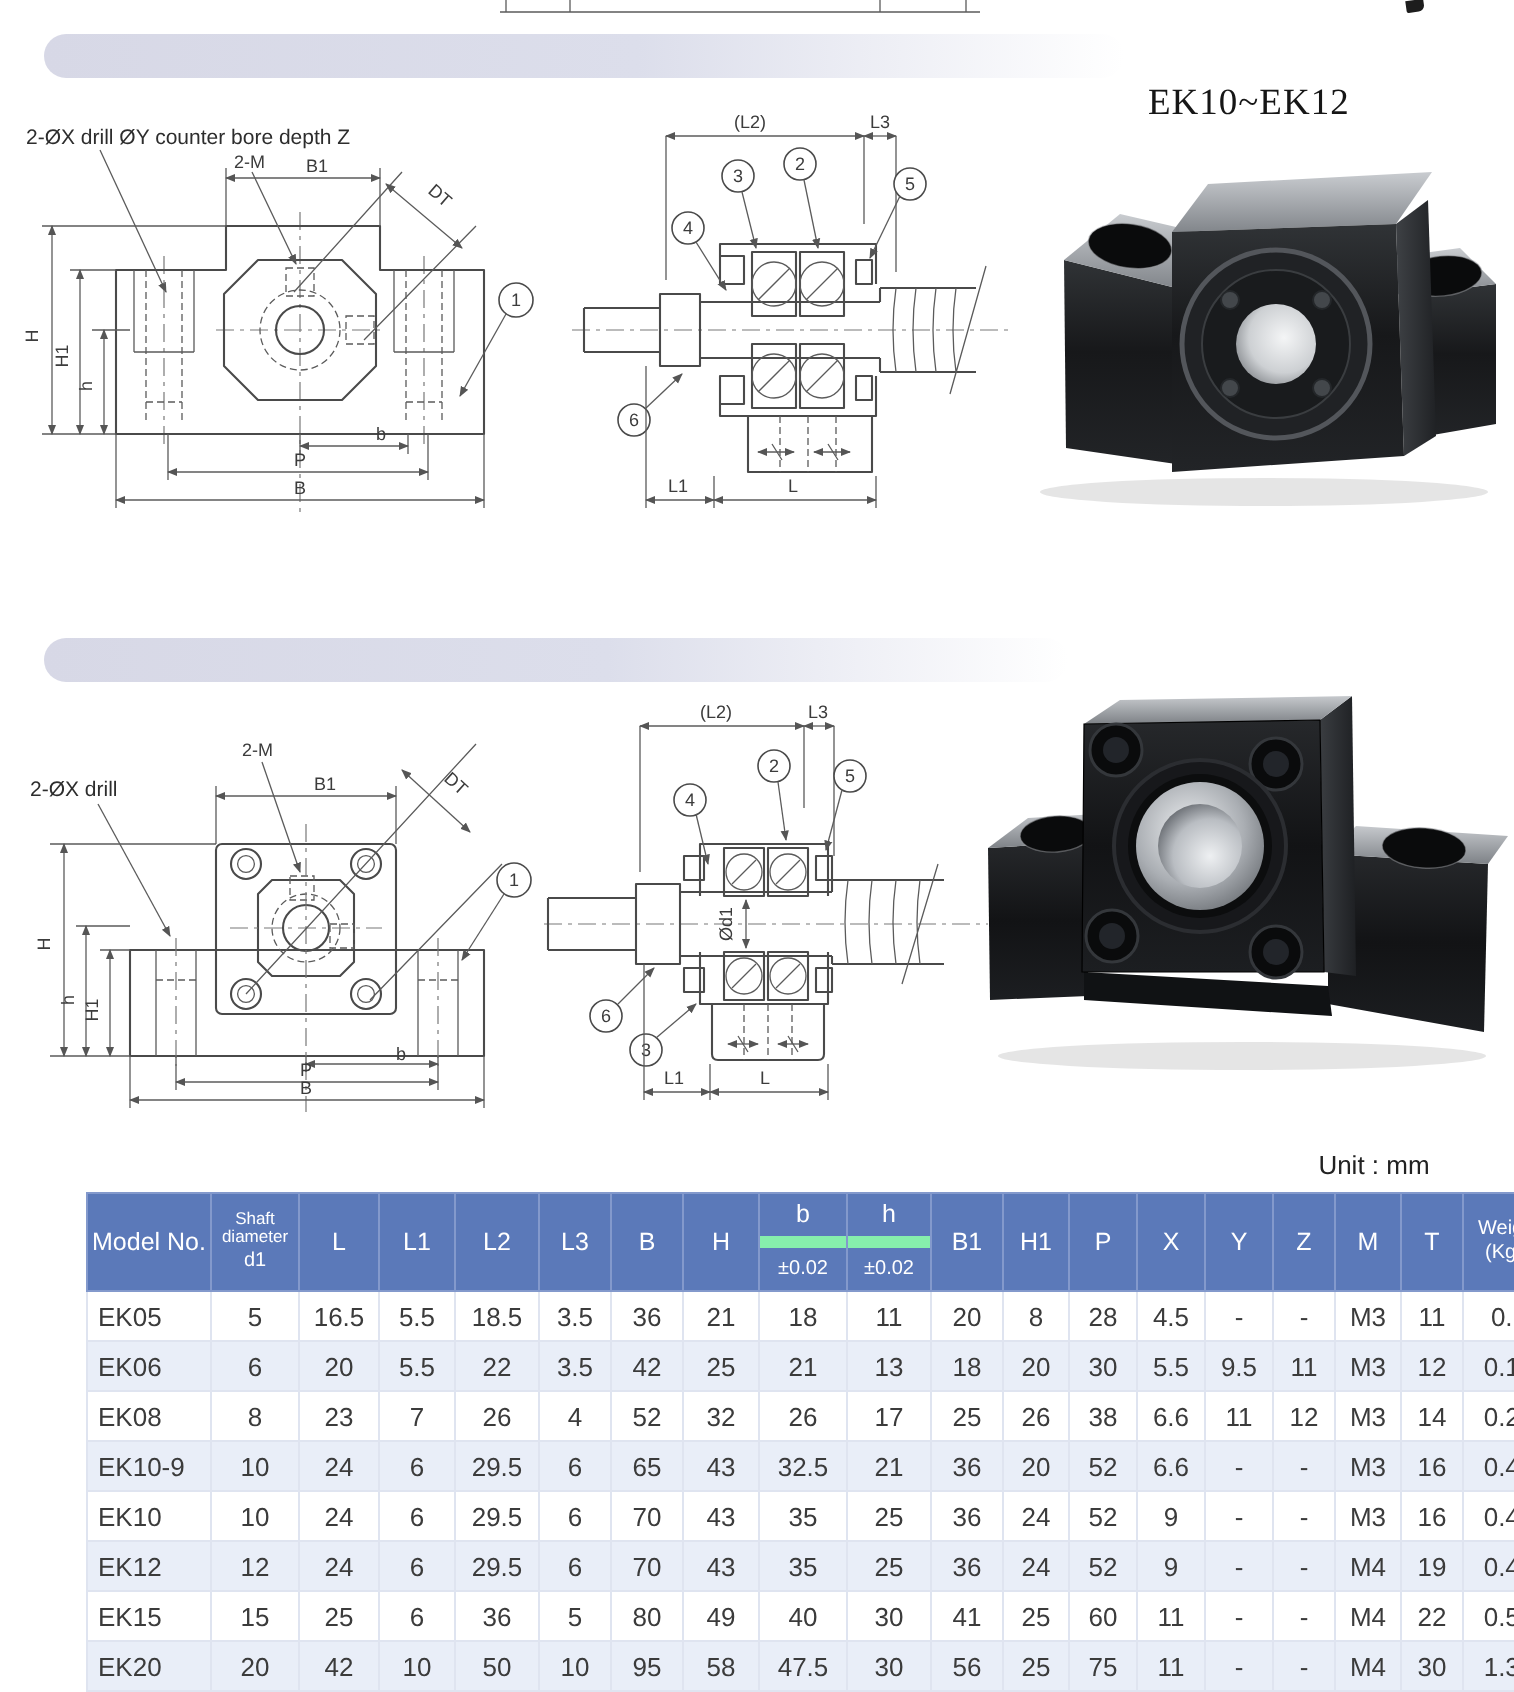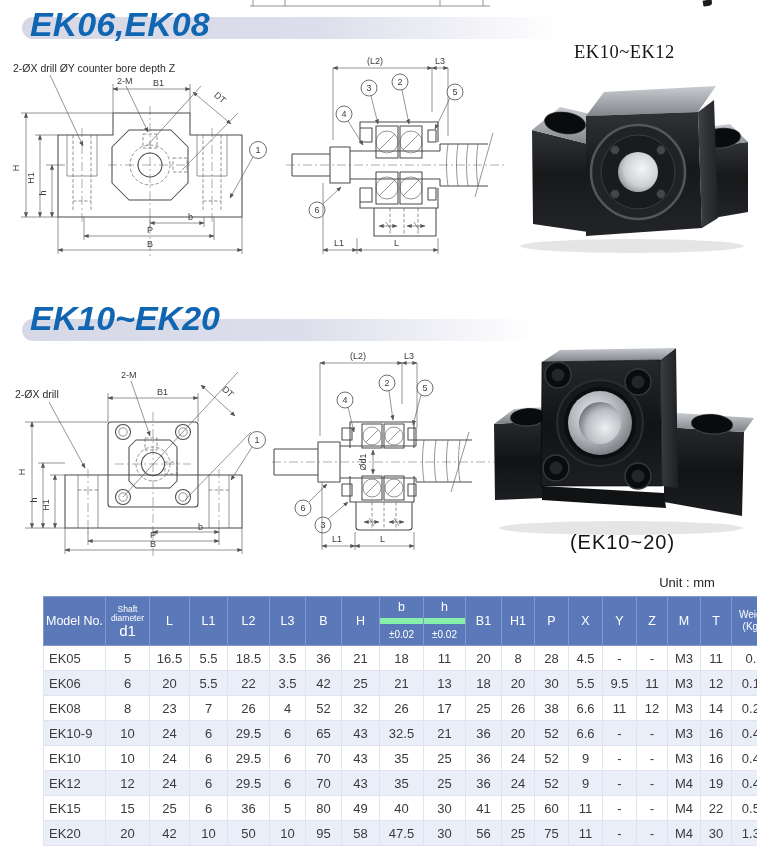--- a/index.html
+++ b/index.html
@@ -32,38 +32,37 @@
   .spec-table{position:absolute;left:43px;top:596px;width:694px;border-collapse:collapse;
               table-layout:fixed;font-size:13px;color:#3b3b3b;}
   .spec-table th{background:#5b79b9;color:#fff;font-weight:normal;border:1px solid #8399cc;
                  padding:0;font-size:12.5px;vertical-align:middle;}
   .spec-table thead tr{height:44px;}
   .spec-table td{border:1px solid #dfe4f0;text-align:center;height:24px;padding:0;background:#fff;}
   .spec-table td:first-child{text-align:left;padding-left:5px;}
   .spec-table tr.alt td{background:#e9eef8;}
   .h-model{font-size:11.5px;}
   .h-shaft .h-line-0,.h-shaft .h-line-1{font-size:8.5px;line-height:9.5px;}
-  .h-shaft .h-line-2{font-size:15px;line-height:14px;}
+  .h-shaft .h-line-2{font-size:10px;line-height:14px;}
   .h-weight .h-line-0,.h-weight .h-line-1{font-size:10px;line-height:12px;}
   .h-split-top{height:21px;line-height:21px;font-size:12.5px;}
   .h-split-bot{height:21px;line-height:21px;font-size:10px;border-top:6px solid #86efac;}
 </style>
 </head>
 <body>
 
 <div class="page">
 
   <svg class="abs" style="left:248px;top:0" width="245" height="9">
     <path class="tl" d="M2,6 H242 M5,0 V6 M37,0 V6 M192,0 V6 M235,0 V6"></path>
   </svg>
   <div class="toptext">EK10~EK12</div>
   <div class="cutglyph"></div>
 
   <div class="pill" style="left:22px;top:17px;width:540px;"></div>
-  <div class="sec-title" style="left:30px;top:7px;">EK06,EK08</div>
 
   <svg class="abs" style="left:5px;top:58px" width="265" height="212" viewBox="0 0 265 212">
     <defs>
       <marker id="a1" viewBox="0 0 10 10" refX="9" refY="5" markerWidth="8" markerHeight="8" orient="auto-start-reverse">
         <path d="M0,1 L10,5 L0,9 z" fill="#555"></path>
       </marker>
     </defs>
     <text class="note" x="8" y="14">2-ØX drill ØY counter bore depth Z</text>
     <line class="tl" x1="45" y1="17" x2="78" y2="88" marker-end="url(#a1)"></line>
 
@@ -219,21 +218,20 @@
     <circle cx="136" cy="112" r="47" fill="#202225" stroke="#53565b" stroke-width="2.5"></circle>
     <circle cx="136" cy="112" r="37" fill="#191b1d" stroke="#3a3d40"></circle>
     <circle cx="136" cy="112" r="20" fill="url(#pa_bore)"></circle>
     <circle cx="159" cy="90" r="4.5" fill="#43474b" stroke="#24272a"></circle>
     <circle cx="113" cy="90" r="4.5" fill="#43474b" stroke="#24272a"></circle>
     <circle cx="113" cy="134" r="4.5" fill="#43474b" stroke="#24272a"></circle>
     <circle cx="159" cy="134" r="4.5" fill="#43474b" stroke="#24272a"></circle>
   </svg>
 
   <div class="pill" style="left:22px;top:319px;width:512px;"></div>
-  <div class="sec-title" style="left:30px;top:301px;">EK10~EK20</div>
 
   <svg class="abs" style="left:5px;top:350px" width="262" height="220" viewBox="0 0 262 220">
     <defs>
       <marker id="a3" viewBox="0 0 10 10" refX="9" refY="5" markerWidth="8" markerHeight="8" orient="auto-start-reverse">
         <path d="M0,1 L10,5 L0,9 z" fill="#555"></path>
       </marker>
     </defs>
     <text class="note" x="10" y="48">2-ØX drill</text>
     <line class="tl" x1="44" y1="52" x2="80" y2="118" marker-end="url(#a3)"></line>
 
@@ -412,21 +410,20 @@
       <circle cx="68" cy="140" r="13" fill="#0a0b0c" stroke="#34373b" stroke-width="1.5"></circle>
         <circle cx="68" cy="140" r="6.5" fill="#22252a"></circle>
       <circle cx="150" cy="148" r="13" fill="#0a0b0c" stroke="#34373b" stroke-width="1.5"></circle>
         <circle cx="150" cy="148" r="6.5" fill="#22252a"></circle>
     </g>
     <circle cx="112" cy="95" r="43" fill="#17181b" stroke="#2b2d31" stroke-width="2"></circle>
     <circle cx="112" cy="95" r="36" fill="#0c0d0e"></circle>
     <circle cx="112" cy="95" r="32" fill="url(#pb_metal)"></circle>
     <circle cx="112" cy="95" r="21" fill="url(#pb_inner)"></circle>
   </svg>
-  <div class="caption" style="left:488px;top:531px;width:269px;">(EK10~20)</div>
 
   <div class="unit">Unit : mm</div>
   <table class="spec-table">
       <colgroup>
         <col style="width: 62px;">
         <col style="width: 44px;">
         <col style="width: 40px;">
         <col style="width: 38px;">
         <col style="width: 42px;">
         <col style="width: 36px;">

